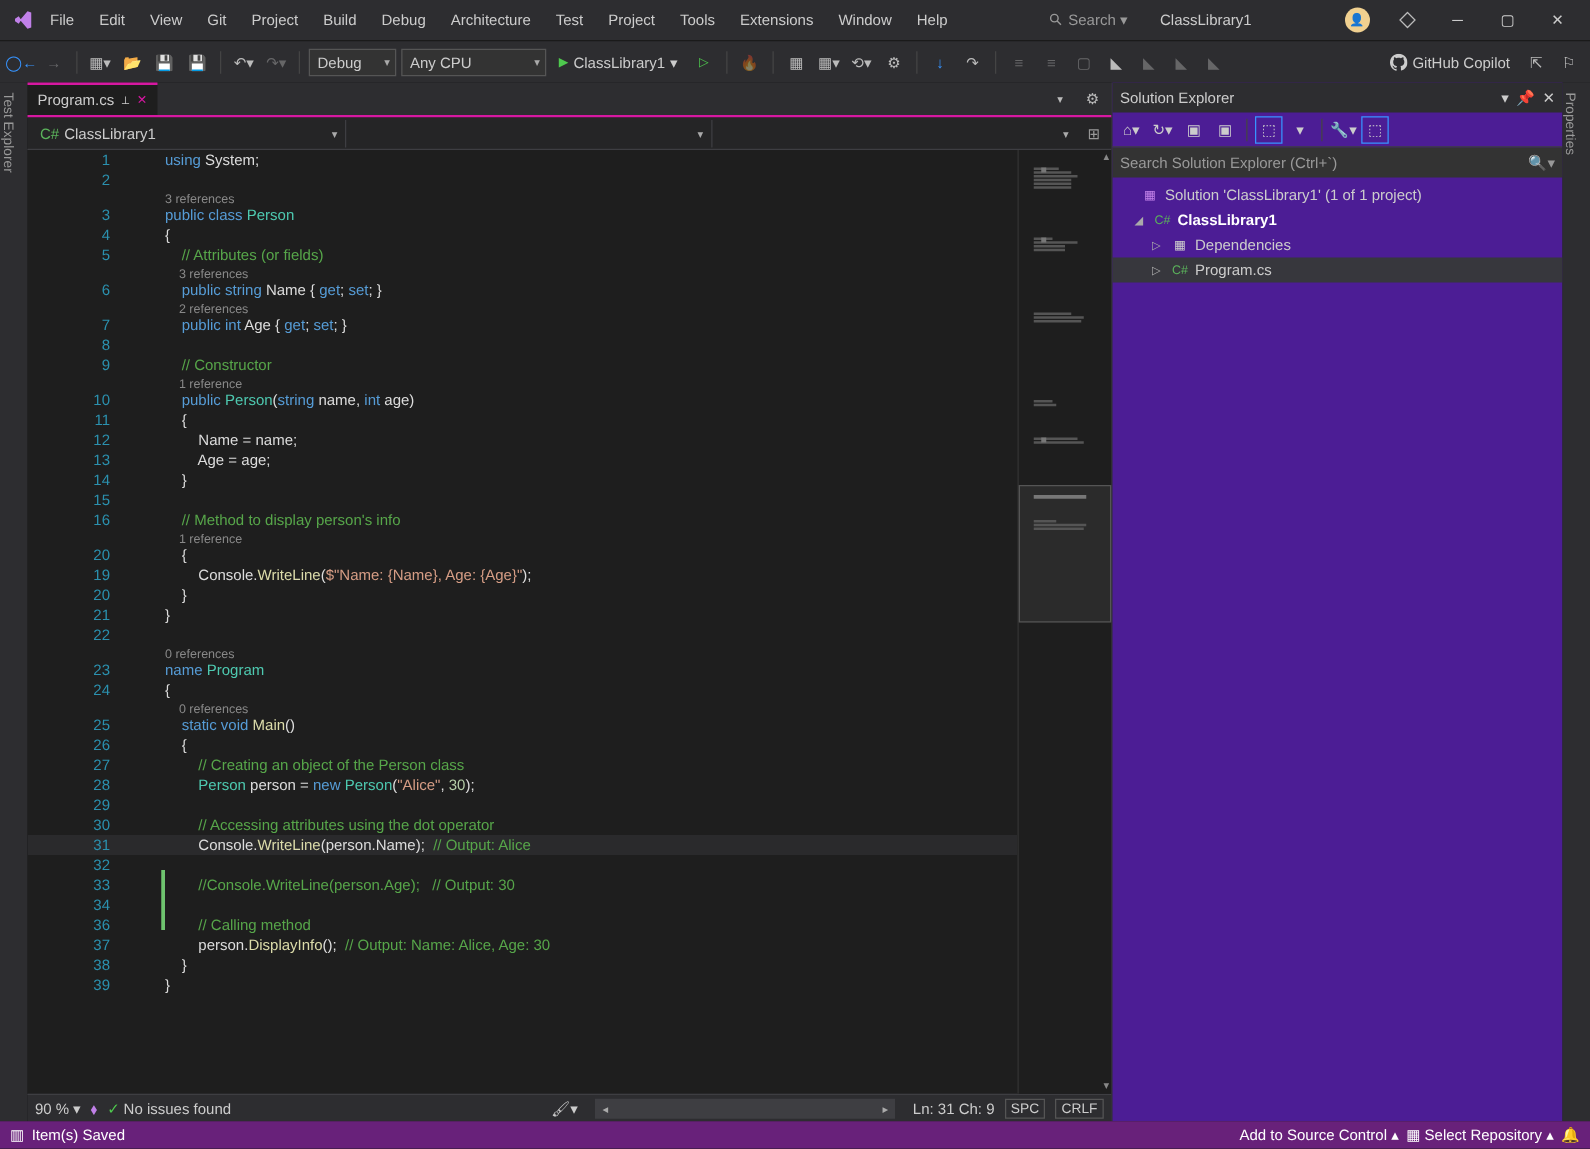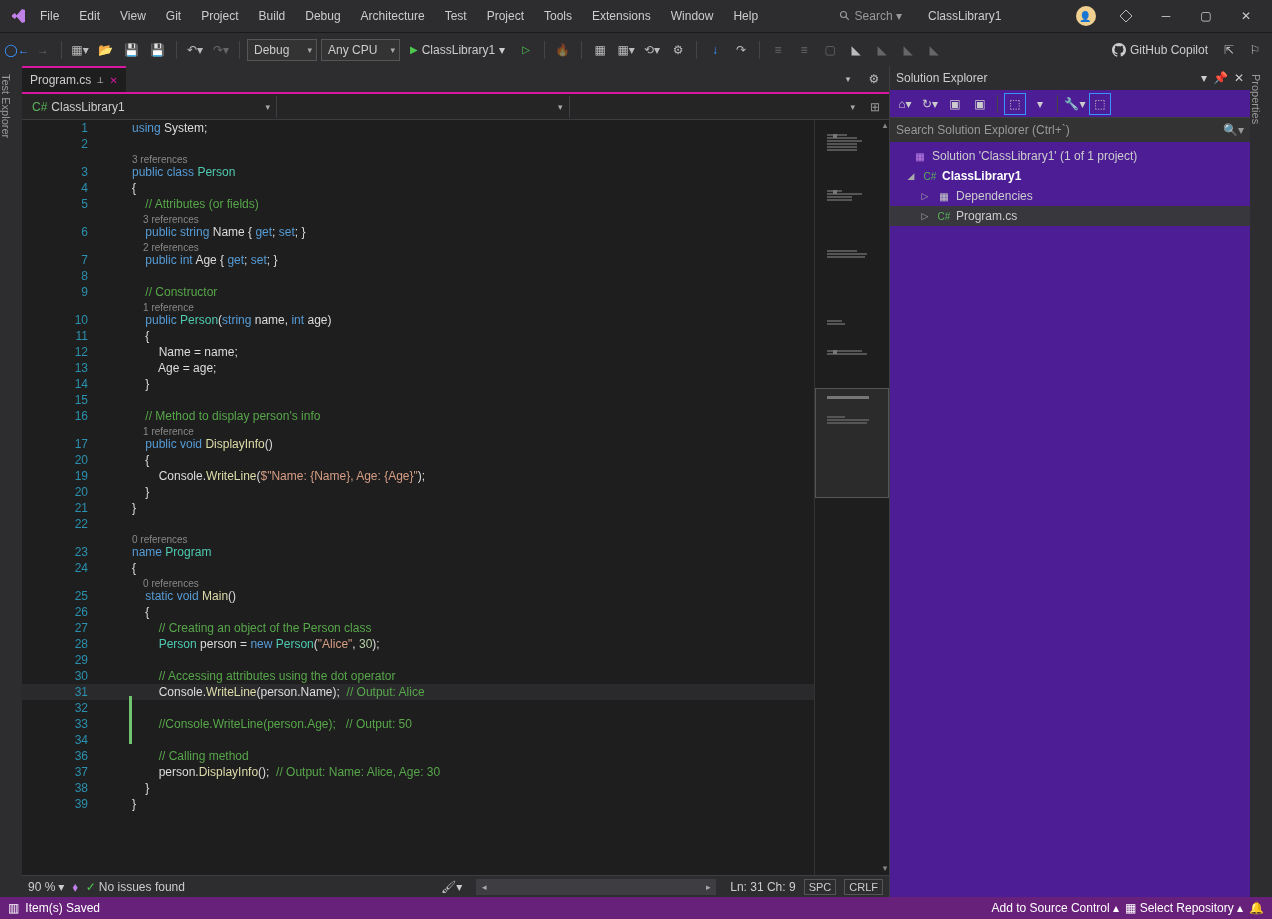--- a/index.html
+++ b/index.html
@@ -134,21 +134,21 @@
   <div class="tb-sep"></div>
   <div class="tb-btn">▦▾</div>
   <div class="tb-btn" style="color:#d9a33e">📂</div>
   <div class="tb-btn" style="color:#3794ff">💾</div>
   <div class="tb-btn" style="color:#3794ff">💾</div>
   <div class="tb-sep"></div>
   <div class="tb-btn">↶▾</div>
   <div class="tb-btn" style="opacity:.4">↷▾</div>
   <div class="tb-sep"></div>
   <div class="tb-combo" style="width:70px">Debug</div>
-  <div class="tb-combo" style="width:79px">Any CPU</div>
+  <div class="tb-combo" style="width:116px">Any CPU</div>
   <div class="start-btn"><span class="play-icon">▶</span><span>ClassLibrary1</span> ▾</div>
   <div class="tb-btn">
       <span class="play-icon">▷</span>
     </div>
   <div class="tb-sep"></div>
   <div class="tb-btn" style="opacity:.4">🔥</div>
   <div class="tb-sep"></div>
   <div class="tb-btn">▦</div>
   <div class="tb-btn">▦▾</div>
   <div class="tb-btn">⟲▾</div>
@@ -302,25 +302,20 @@
             <div class="gutter">16</div>
             <div class="fold"></div>
             <div class="line-text"><span>    </span><span class="com">// Method to display person's info</span></div>
           </div>
           <div class="code-line" style="height: 12px;">
             <div class="gutter"></div>
             <div class="fold"></div>
             <div class="line-text codelens">    1 reference</div>
           </div>
           <div class="code-line">
-            <div class="gutter">17</div>
-            <div class="fold"></div>
-            <div class="line-text"><span>    </span><span class="kw">public void </span><span class="meth">DisplayInfo</span><span>()</span></div>
-          </div>
-          <div class="code-line">
             <div class="gutter">20</div>
             <div class="fold"></div>
             <div class="line-text"><span>    {</span></div>
           </div>
           <div class="code-line">
             <div class="gutter">19</div>
             <div class="fold"></div>
             <div class="line-text"><span>        Console.</span><span class="meth">WriteLine</span><span>(</span><span class="str">$"Name: {Name}, Age: {Age}"</span><span>);</span></div>
           </div>
           <div class="code-line">
@@ -394,21 +389,21 @@
             <div class="line-text"><span>        Console.</span><span class="meth">WriteLine</span><span>(person.Name);  </span><span class="com">// Output: Alice</span></div>
           </div>
           <div class="code-line">
             <div class="gutter">32</div>
             <div class="fold"></div>
             <div class="line-text"><span></span></div>
           </div>
           <div class="code-line">
             <div class="gutter">33</div>
             <div class="fold"></div>
-            <div class="line-text"><span>        </span><span class="com">//Console.WriteLine(person.Age);   // Output: 50</span></div>
+            <div class="line-text"><span>        </span><span class="com">//Console.WriteLine(person.Age);   // Output: 30</span></div>
           </div>
           <div class="code-line">
             <div class="gutter">34</div>
             <div class="fold"></div>
             <div class="line-text"><span></span></div>
           </div>
           <div class="code-line">
             <div class="gutter">36</div>
             <div class="fold"></div>
             <div class="line-text"><span>        </span><span class="com">// Calling method</span></div>

